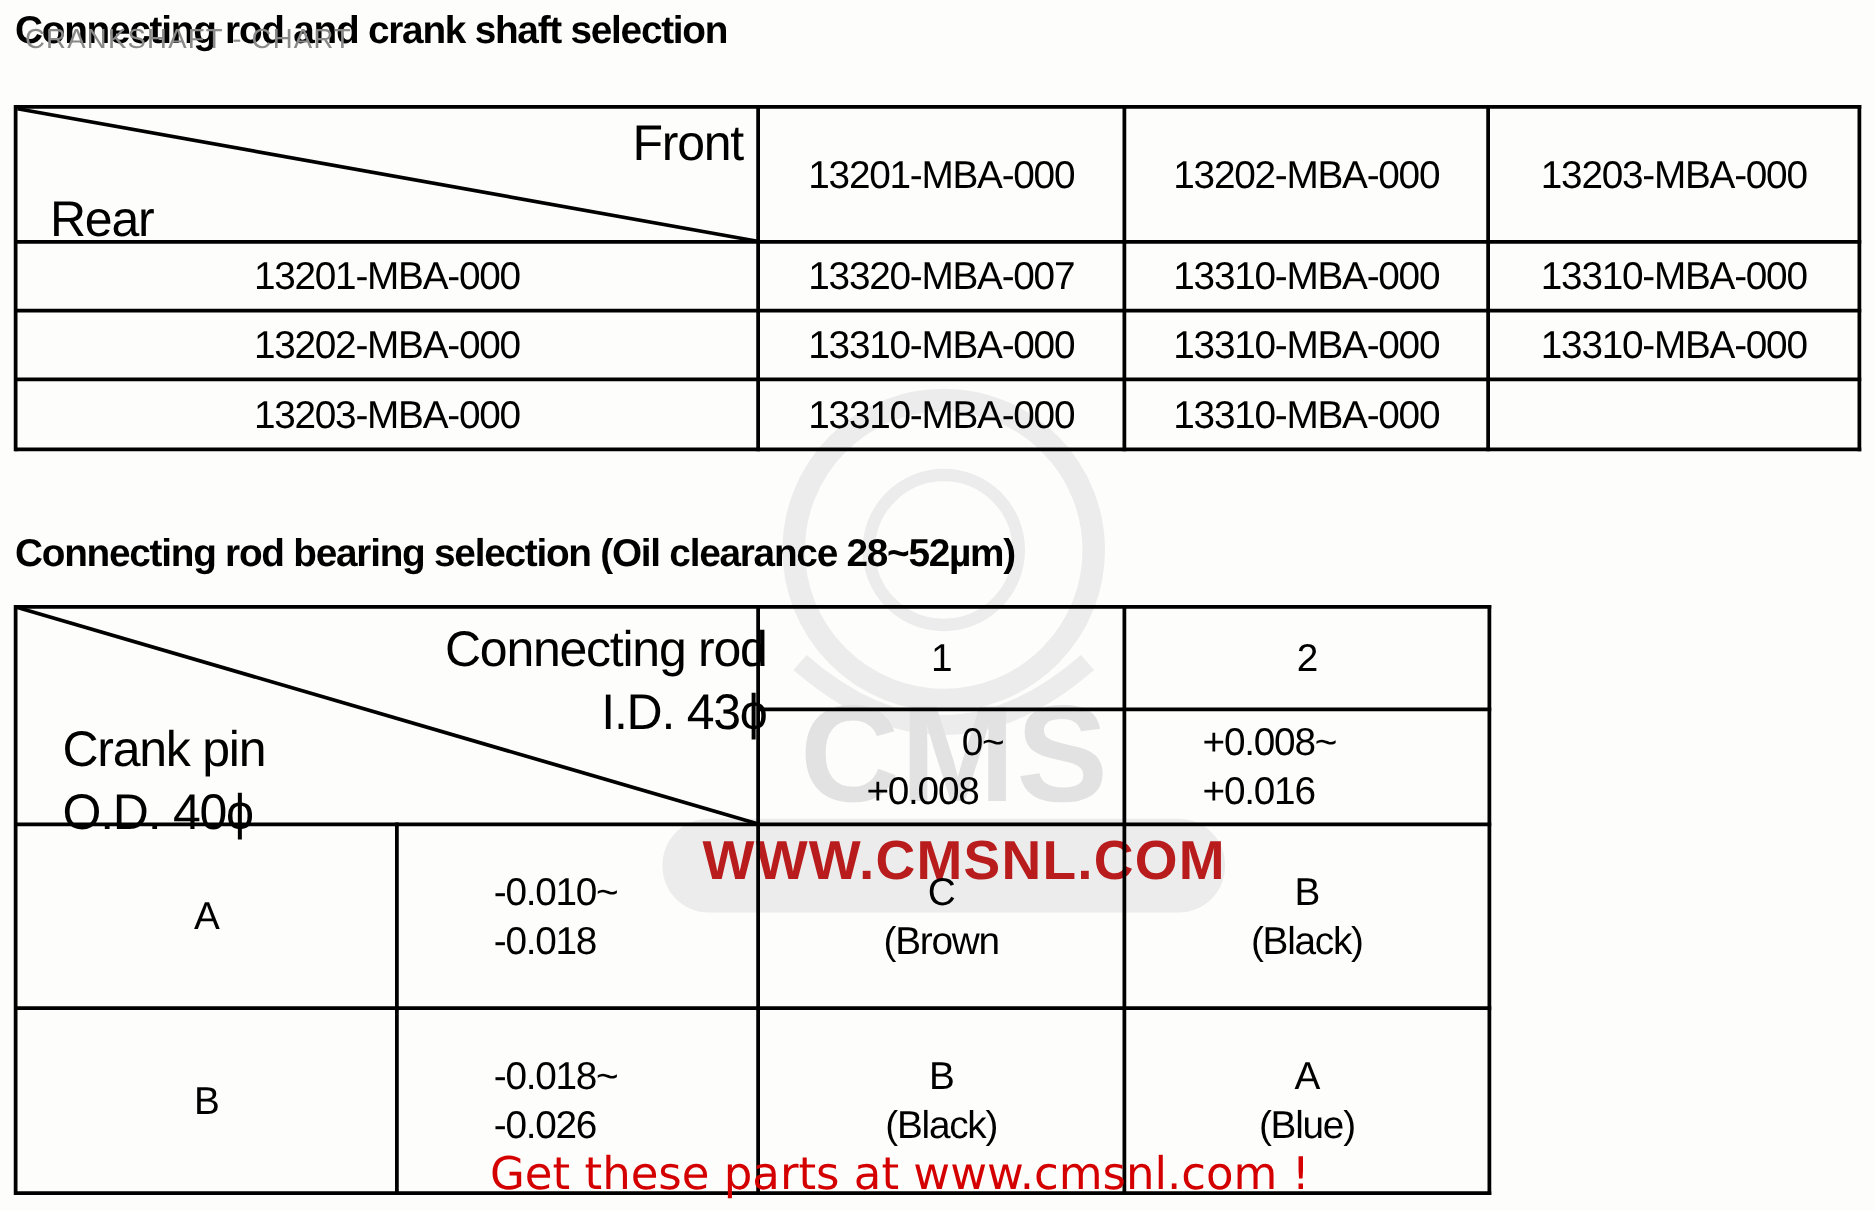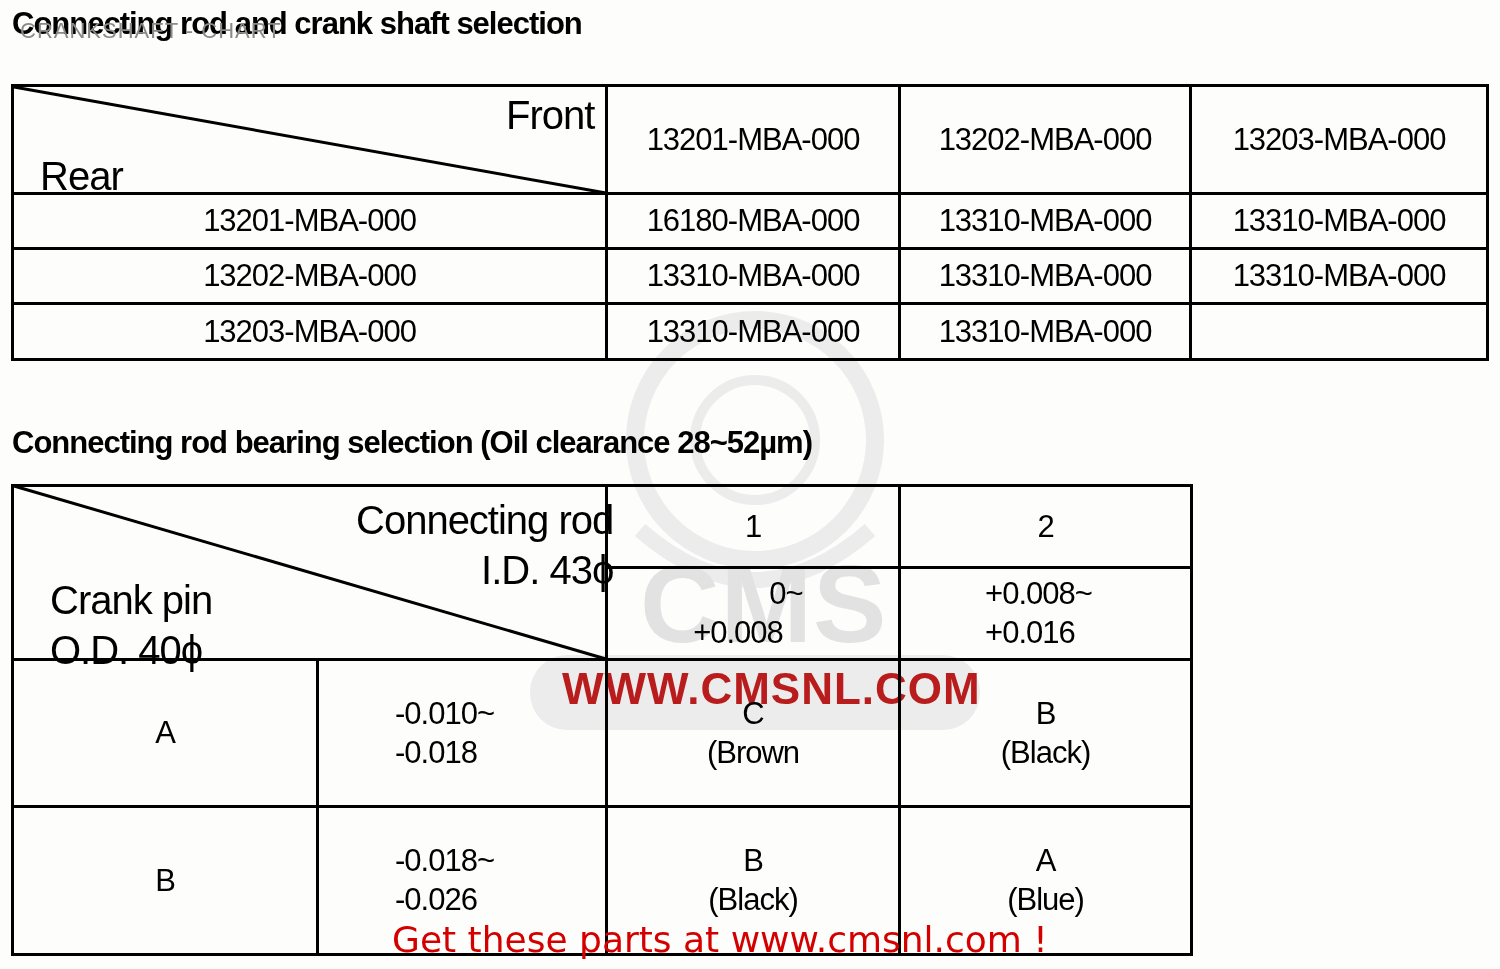--- a/index.html
+++ b/index.html
@@ -75,21 +75,21 @@
   </svg>
 
   <div class="corner-text" style="left:506px; top:90px;">Front</div>
   <div class="corner-text" style="left:40px; top:151px;">Rear</div>
 
   <div class="cell" style="left:608px; top:87px; width:290px; height:106px;">13201-MBA-000</div>
   <div class="cell" style="left:901px; top:87px; width:288px; height:106px;">13202-MBA-000</div>
   <div class="cell" style="left:1192px; top:87px; width:294px; height:106px;">13203-MBA-000</div>
 
   <div class="cell" style="left:14px; top:195px; width:591px; height:53px;">13201-MBA-000</div>
-  <div class="cell" style="left:608px; top:195px; width:290px; height:53px;">16180-MBA-000</div>
+  <div class="cell" style="left:608px; top:195px; width:290px; height:53px;">13320-MBA-007</div>
   <div class="cell" style="left:901px; top:195px; width:288px; height:53px;">13310-MBA-000</div>
   <div class="cell" style="left:1192px; top:195px; width:294px; height:53px;">13310-MBA-000</div>
 
   <div class="cell" style="left:14px; top:250px; width:591px; height:53px;">13202-MBA-000</div>
   <div class="cell" style="left:608px; top:250px; width:290px; height:53px;">13310-MBA-000</div>
   <div class="cell" style="left:901px; top:250px; width:288px; height:53px;">13310-MBA-000</div>
   <div class="cell" style="left:1192px; top:250px; width:294px; height:53px;">13310-MBA-000</div>
 
   <div class="cell" style="left:14px; top:305px; width:591px; height:54px;">13203-MBA-000</div>
   <div class="cell" style="left:608px; top:305px; width:290px; height:54px;">13310-MBA-000</div>
@@ -129,21 +129,21 @@
 
   <div class="cell" style="left:608px; top:487px; width:290px; height:80px;">1</div>
   <div class="cell" style="left:901px; top:487px; width:289px; height:80px;">2</div>
 
   <div class="cell" style="left:608px; top:569px; width:260px; height:90px;">
     <div class="cell-stack">
       <span style="align-self:flex-start; padding-left:96px;">0~</span>
       <span>+0.008</span>
     </div>
   </div>
-  <div class="cell" style="left:901px; top:569px; width:275px; height:90px;">
+  <div class="cell" style="left:878px; top:569px; width:275px; height:90px;">
     <div class="cell-stack">
       <span>+0.008~</span>
       <span style="align-self:flex-start;">+0.016</span>
     </div>
   </div>
 
   <div class="cell" style="left:14px; top:661px; width:302px; height:145px;">A</div>
   <div class="cell" style="left:319px; top:661px; width:286px; height:145px; justify-content:flex-start; padding-left:76px;">
     <div class="cell-stack left">
       <span>-0.010~</span>

